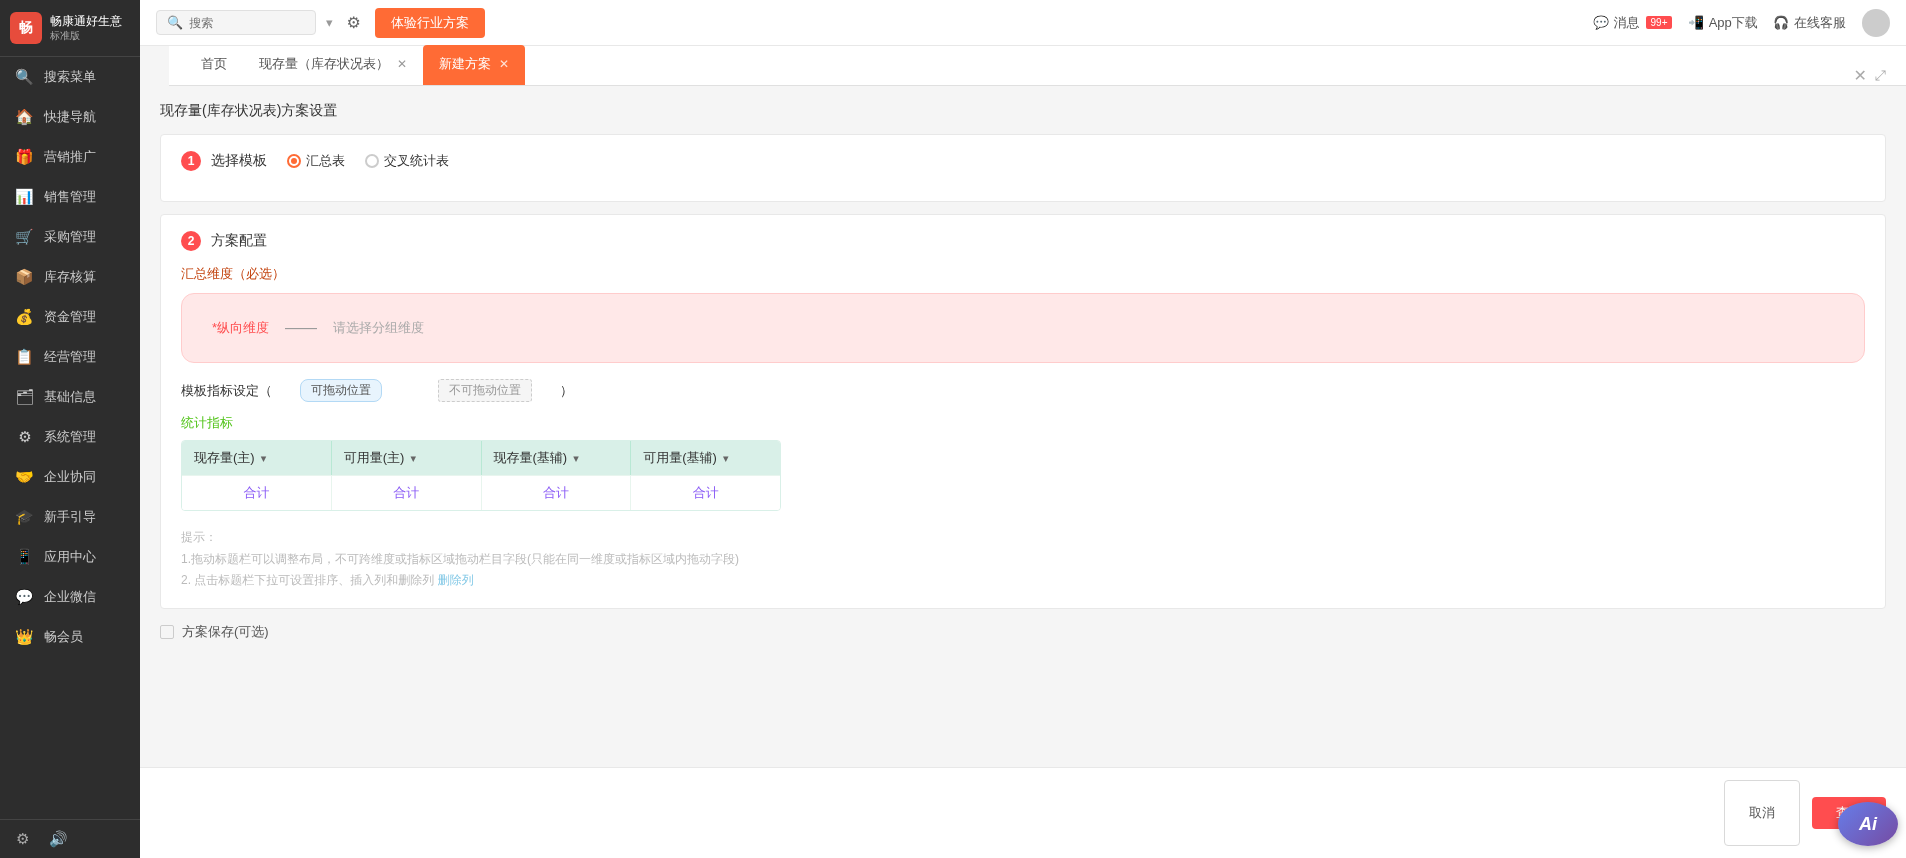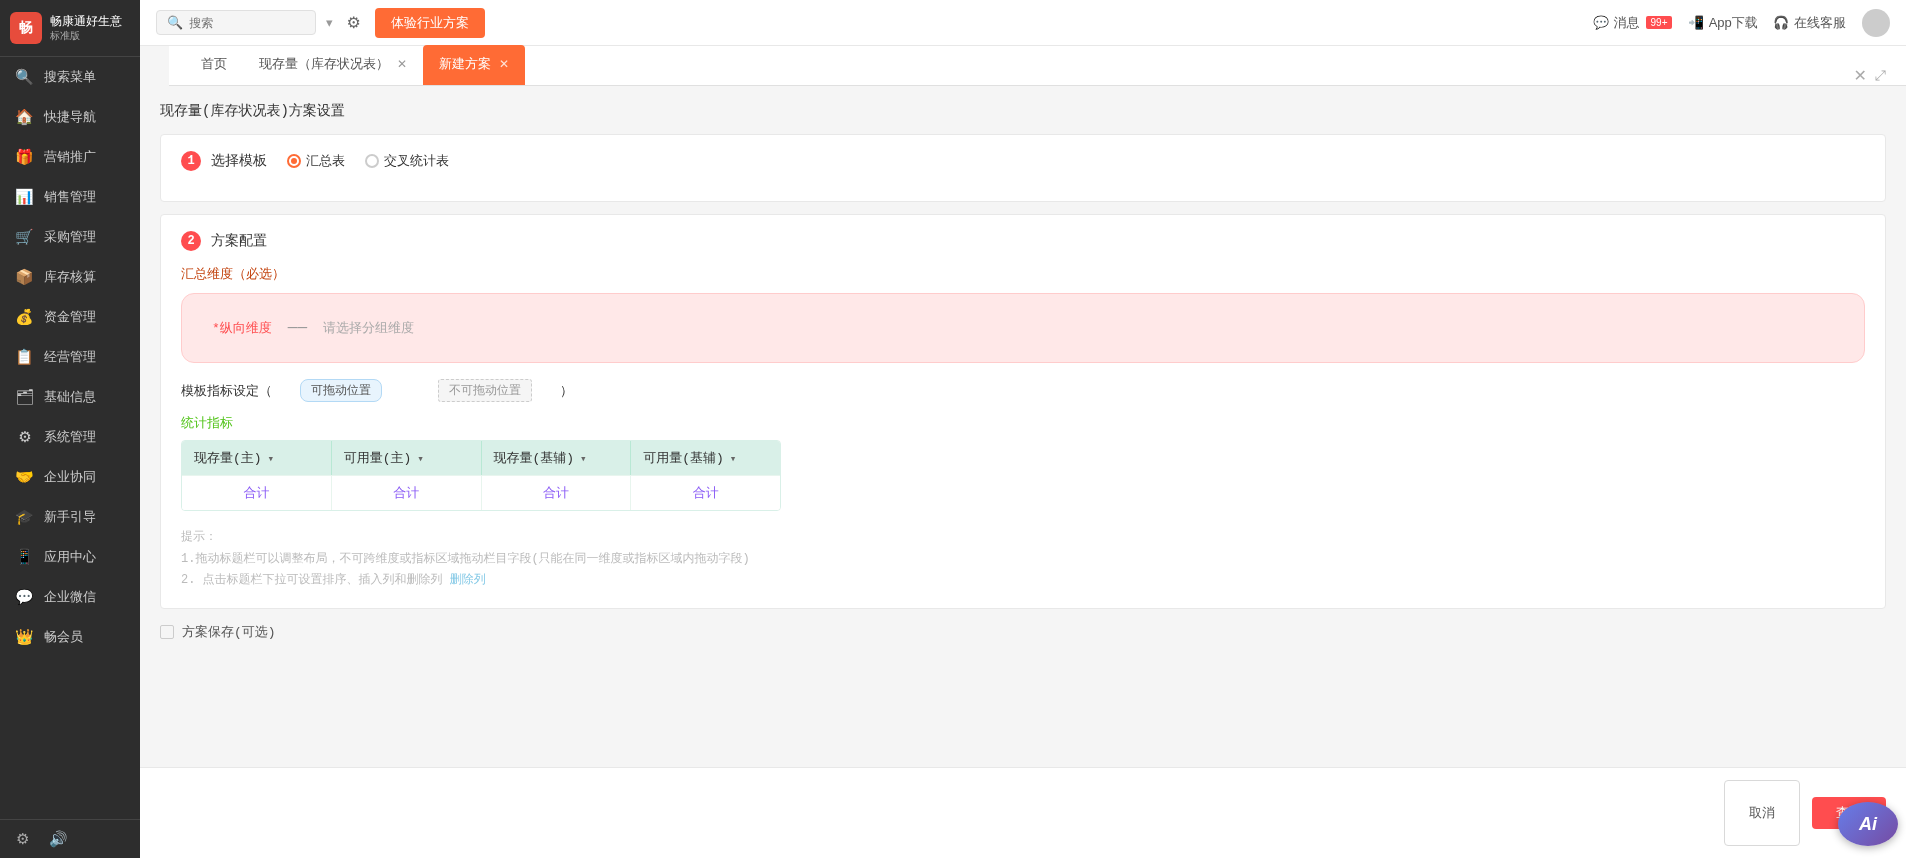--- a/index.html
+++ b/index.html
@@ -209,21 +209,20 @@
     }
     .tab-new .tab-close { color: rgba(255,255,255,0.8); }
 
     
     .content {
       flex: 1;
       overflow-y: auto;
       background: #f5f5f5;
       padding: 16px 20px;
       position: relative;
-      font-family: Liberation Mono, monospace;
     }
     .content::-webkit-scrollbar { width: 6px; }
     .content::-webkit-scrollbar-thumb { background: #ccc; border-radius: 3px; }
 
     .page-title {
       font-size: 14px;
       color: #333;
       margin-bottom: 14px;
     }
 

